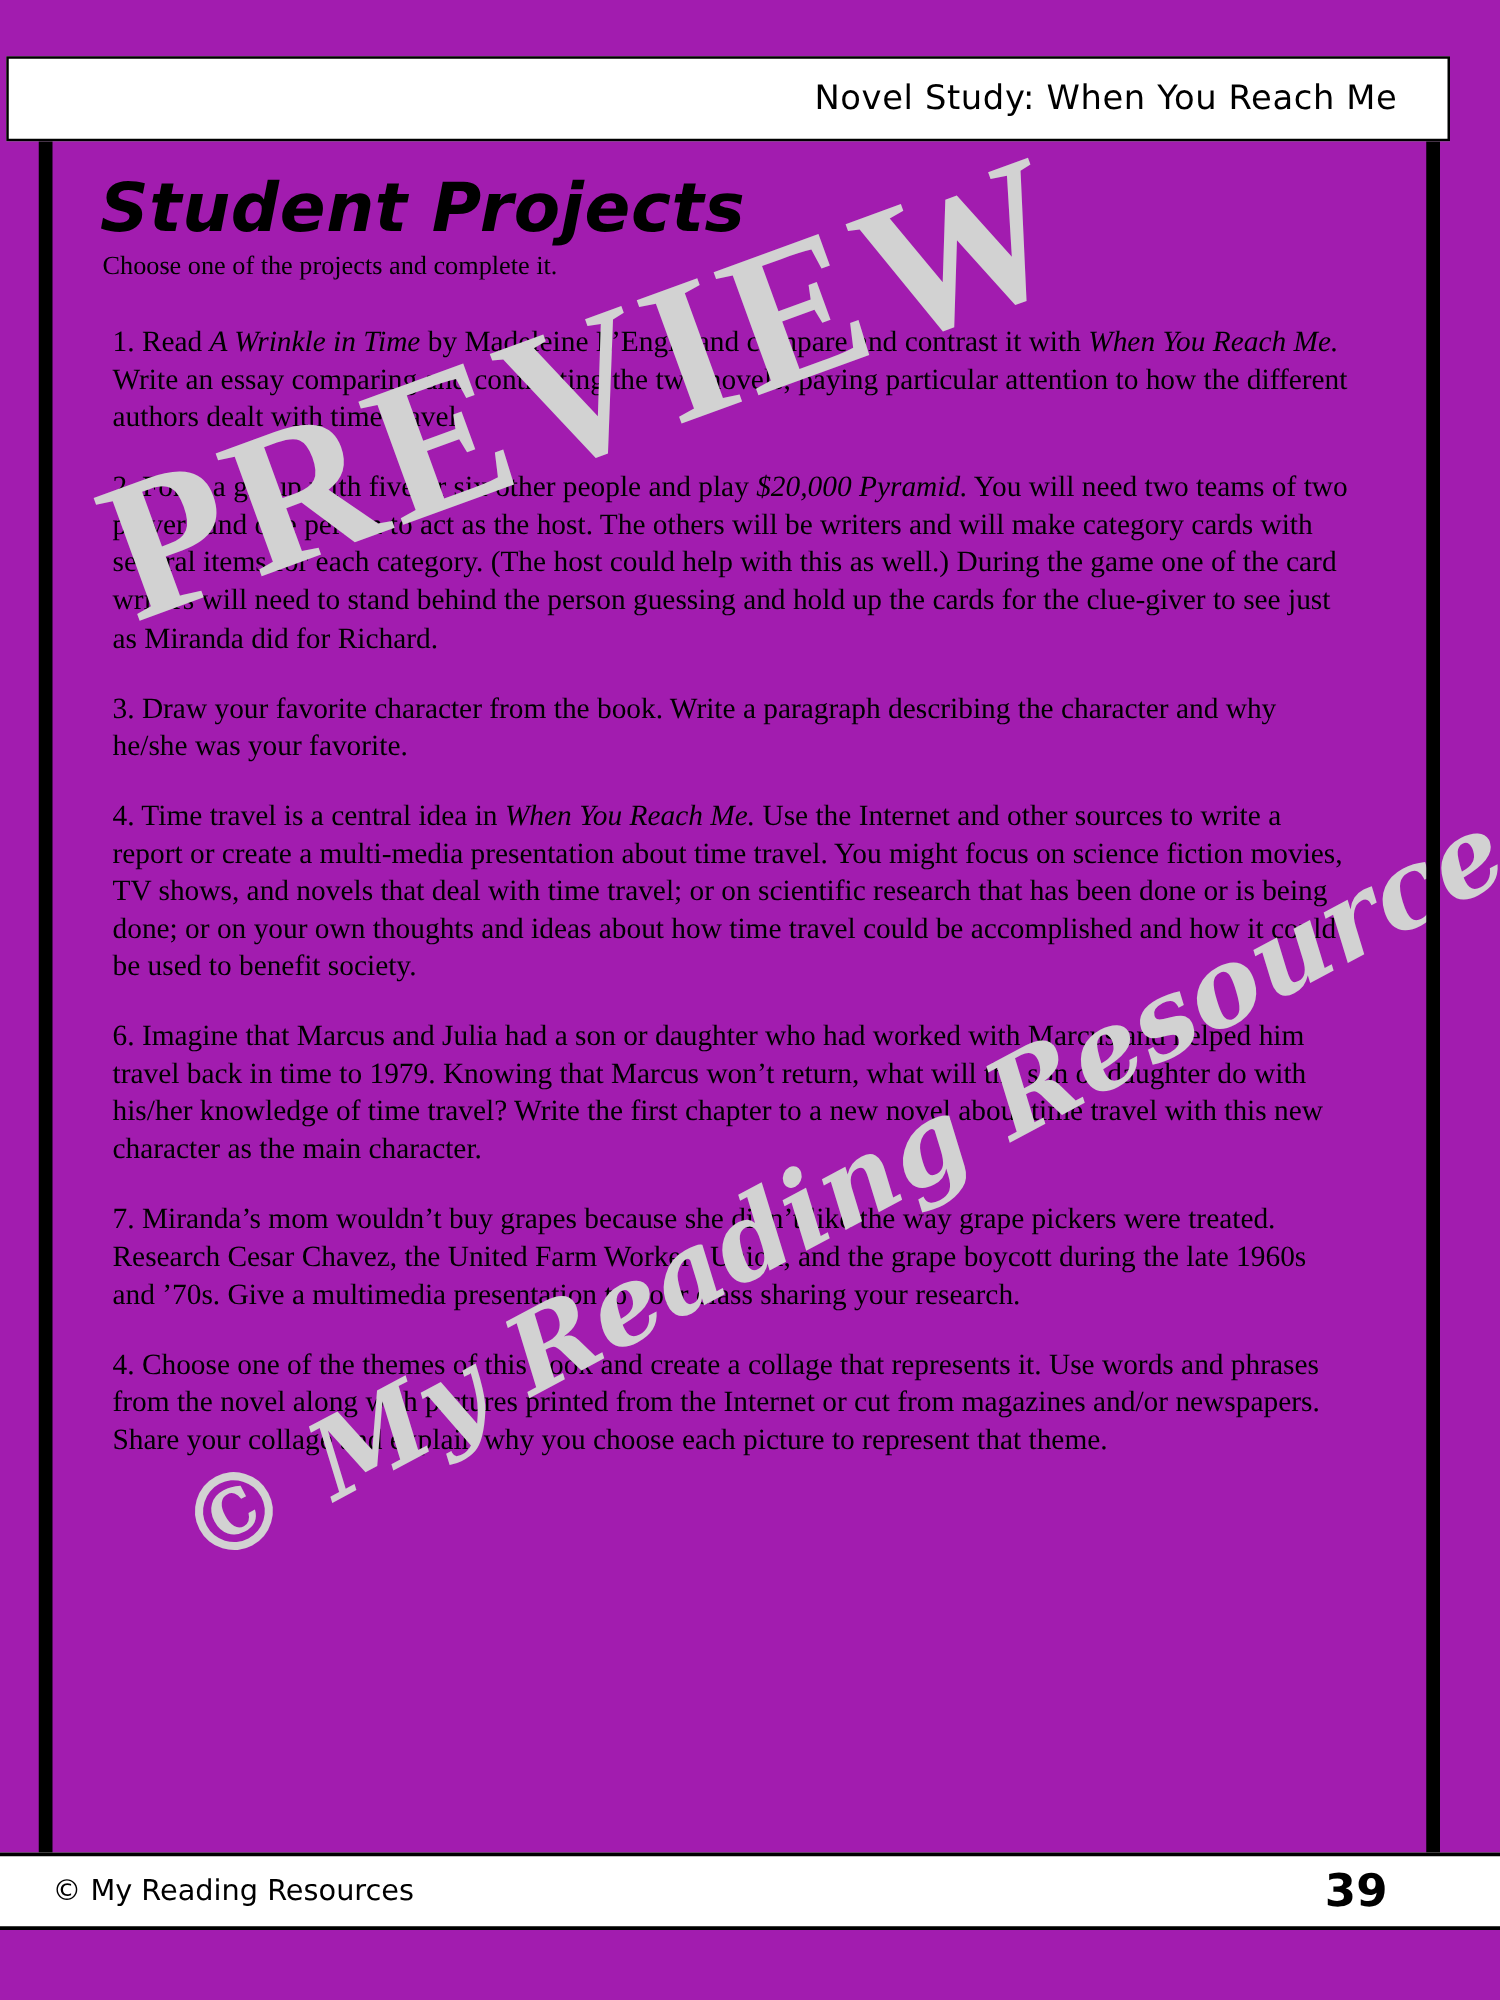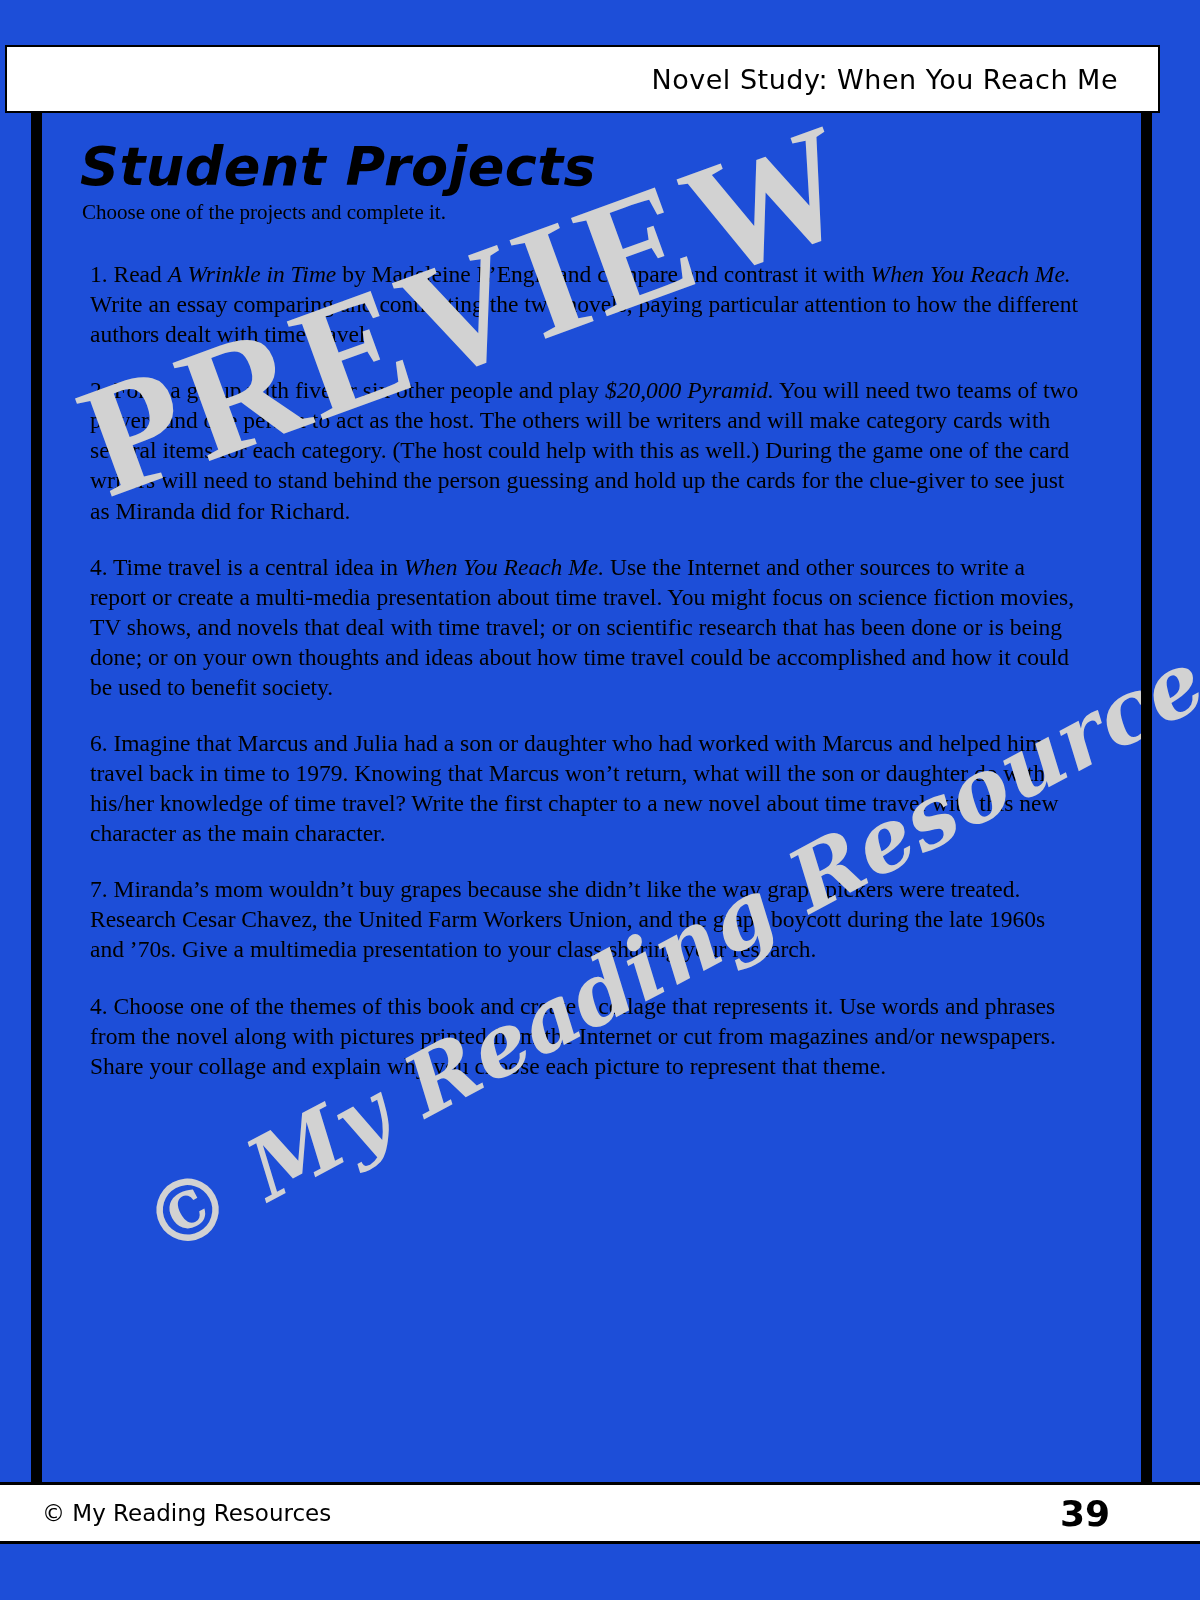--- a/index.html
+++ b/index.html
@@ -4,21 +4,21 @@
 <style>
   html, body {
     margin: 0;
     padding: 0;
     background: #ffffff;
   }
   .page {
     position: relative;
     width: 1200px;
     height: 1600px;
-    background: #1d4ed8;
+    background: #a21caf;
     overflow: hidden;
     font-family: "Liberation Serif", serif;
   }
 
   
   .header-box {
     position: absolute;
     left: 5px;
     top: 45px;
     width: 1155px;
@@ -170,20 +170,21 @@
   <div class="wm wm-preview">PREVIEW</div>
   <div class="wm wm-brand">© My Reading Resources</div>
 
   <div class="content">
     <h1 class="doc-title">Student Projects</h1>
     <div class="doc-subtitle">Choose one of the projects and complete it.</div>
 
     <ol class="project-list">
       <li class="project-item">1.  Read <i>A Wrinkle in Time</i> by Madeleine L’Engle and compare and contrast it with <i>When You Reach Me.</i> Write  an essay comparing and contrasting the two novels, paying particular attention to how the different authors dealt with time travel.</li>
       <li class="project-item">2. Form a group with five or six other people and play <i>$20,000 Pyramid.</i> You will need two teams of two players and one person to act as the host. The others will be writers and will make category cards with several items for each category. (The host could help with this as well.) During the game one of the card writers will need to stand behind the person guessing and hold up the cards for the clue-giver to see just as Miranda did for Richard.</li>
+      <li class="project-item">3. Draw your favorite character from the book. Write a paragraph describing the character and why he/she was your favorite.</li>
       <li class="project-item">4. Time travel is a central idea in <i>When You Reach Me.</i>  Use the Internet and other sources to write a report or create a multi-media presentation about time travel.  You might focus on science fiction movies, TV shows, and novels that deal with time travel; or on scientific research that has been done or is being done; or on your own thoughts and ideas about how time travel could be accomplished and how it could be used to benefit society.</li>
       <li class="project-item">6. Imagine that Marcus and Julia had a son or daughter who had worked with Marcus and helped him travel back in time to 1979.  Knowing that Marcus won’t return, what will the son or daughter do with his/her knowledge of time travel? Write the first chapter to a new novel about time travel with this new character as the main character.</li>
       <li class="project-item">7. Miranda’s mom wouldn’t buy grapes because she didn’t like the way grape pickers were treated. Research Cesar Chavez, the United Farm Workers Union, and the grape boycott during the late 1960s and ’70s. Give a multimedia presentation to your class sharing your research.</li>
       <li class="project-item">4. Choose one of the themes of this book and create a collage that represents it. Use words and phrases from the novel along with pictures printed from the Internet or cut from magazines and/or newspapers. Share your collage and explain why you choose each picture to represent that theme.</li>
     </ol>
   </div>
 
   <div class="footer-box">
     <div class="footer-left">© My Reading Resources</div>
     <div class="footer-right">39</div>

